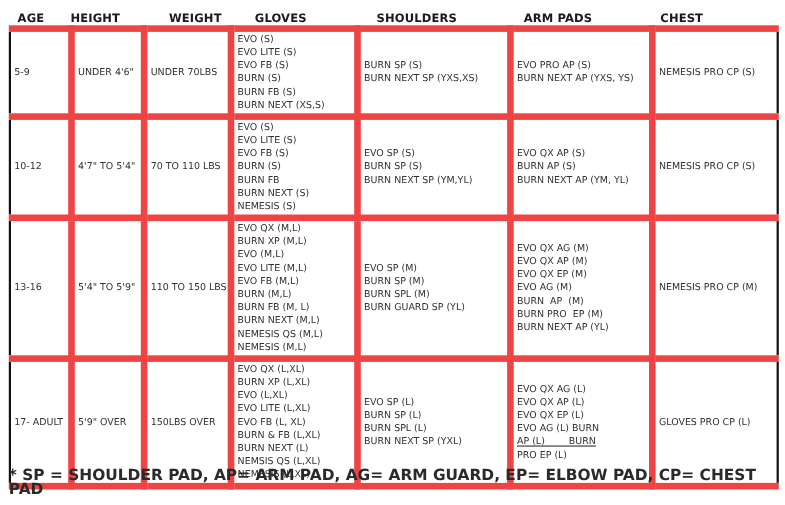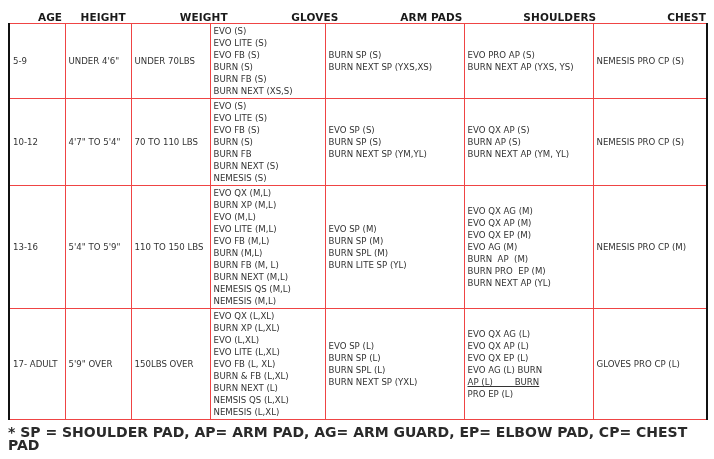--- a/index.html
+++ b/index.html
@@ -6,31 +6,31 @@
     body {
       width: 714px; height: 459px; position: relative; overflow: hidden;
       font-family: "DejaVu Sans", "Liberation Sans", sans-serif;
       color: #2a2a2a;
     }
     .header-row {
       position: absolute; left: 8px; top: 10px; width: 698px; height: 14px;
       display: flex;
       font-weight: bold; font-size: 10.5px; color: #1a1a1a; letter-spacing: 0.1px;
     }
-    .header-row .h { box-sizing: border-box; padding-left: 4px; line-height: 14px; white-space: nowrap; text-align: right; }
+    .header-row .h { box-sizing: border-box; padding-left: 4px; line-height: 14px; white-space: nowrap; }
     table.chart {
       position: absolute; left: 8px; top: 23px;
       width: 698px;
       border-collapse: collapse;
       table-layout: fixed;
       font-size: 8.6px;
       color: #333;
     }
     table.chart td {
-      border: 1px solid #ef4444;
+      border: 6px solid #ef4444;
       vertical-align: middle;
       padding: 0 2px 0 3px;
       line-height: 12.1px;
       white-space: nowrap;
       overflow: hidden;
     }
     table.chart td.age { }
     table.chart td.list { padding-left: 3px; }
     table.chart td.list div { white-space: nowrap; }
     table.chart tr.r1 td { height: 74px; }
@@ -45,22 +45,22 @@
     }
   </style>
 </head>
 <body>
 
 <div class="header-row">
   <div class="h" style="width:56px; padding-left:8px;">AGE</div>
   <div class="h" style="width:66px; padding-left:2px;">HEIGHT</div>
   <div class="h" style="width:79px; padding-left:2px;margin-left:26px;">WEIGHT</div>
   <div class="h" style="width:115px;">GLOVES</div>
+  <div class="h" style="width:139px;">SHOULDERS</div>
   <div class="h" style="width:129px;">ARM PADS</div>
-  <div class="h" style="width:139px;">SHOULDERS</div>
   <div class="h" style="width:114px;">CHEST</div>
 </div>
 
 <table class="chart">
   <colgroup>
     <col style="width:56px">
     <col style="width:66px">
     <col style="width:79px">
     <col style="width:115px">
     <col style="width:139px">
@@ -130,21 +130,21 @@
         <div>BURN (M,L)</div>
         <div>BURN FB (M, L)</div>
         <div>BURN NEXT (M,L)</div>
         <div>NEMESIS QS (M,L)</div>
         <div>NEMESIS (M,L)</div>
       </td>
       <td class="list">
         <div>EVO SP (M)</div>
         <div>BURN SP (M)</div>
         <div>BURN SPL (M)</div>
-        <div>BURN LITE SP (YL)</div>
+        <div>BURN GUARD SP (YL)</div>
       </td>
       <td class="list">
         <div>EVO QX AG (M)</div>
         <div>EVO QX AP (M)</div>
         <div>EVO QX EP (M)</div>
         <div>EVO AG (M)</div>
         <div style="white-space:pre;">BURN  AP  (M)</div>
         <div style="white-space:pre;">BURN PRO  EP (M)</div>
         <div>BURN NEXT AP (YL)</div>
       </td>

